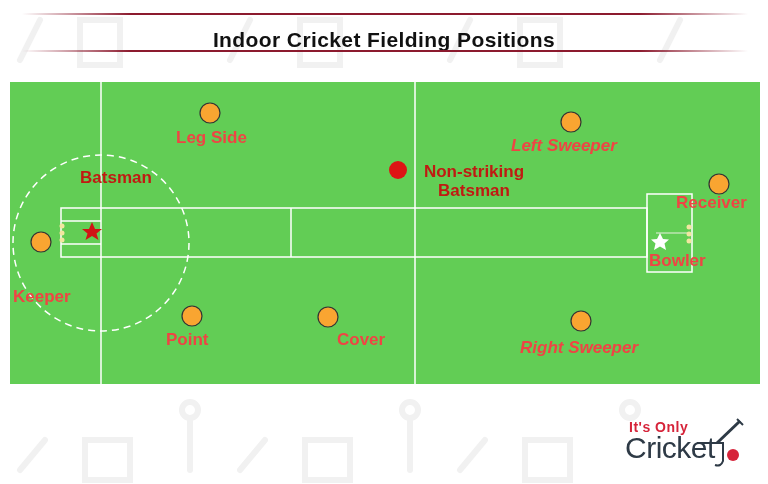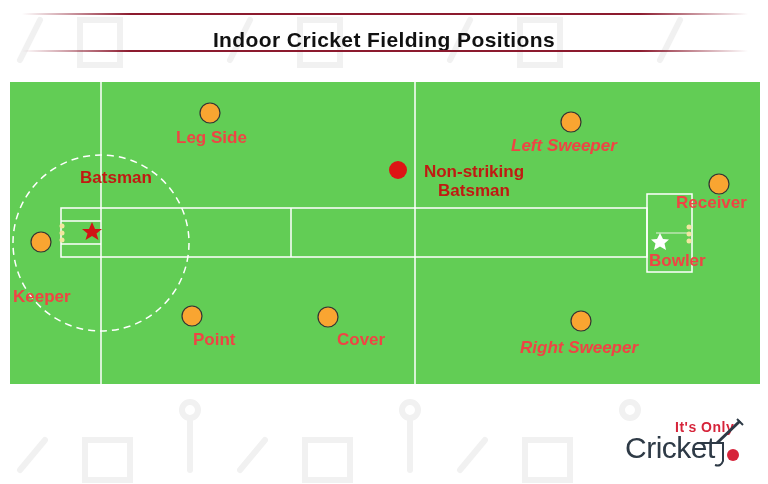--- a/index.html
+++ b/index.html
@@ -21,21 +21,21 @@
     position: absolute; left: 10px; top: 82px; width: 750px; height: 302px;
     background: #62cd55;
   }
   svg.overlay { position: absolute; left: 0; top: 0; }
   .lbl {
     position: absolute; font-weight: bold; font-size: 17px; color: #ef4444;
     white-space: nowrap; line-height: 1.1;
   }
   .lbl.red { color: #c01a12; text-align: center; }
   .logo { position: absolute; left: 625px; top: 415px; width: 130px; height: 60px; }
-  .logo .top { position: absolute; left: 4px; top: 4px; font-size: 14px; font-weight: bold; color: #d6243a; letter-spacing: 0.5px; margin-left: 46px; }
+  .logo .top { position: absolute; left: 4px; top: 4px; font-size: 14px; font-weight: bold; color: #d6243a; letter-spacing: 0.5px; }
   .logo .bot { position: absolute; left: 0; top: 16px; font-size: 30px; color: #2e3a46; letter-spacing: -0.5px; }
 </style>
 </head>
 <body>
 
 <svg class="watermark" width="768" height="484" viewBox="0 0 768 484">
   <g fill="none" stroke="#f1f1f1" stroke-width="6" stroke-linecap="round">
     <line x1="20" y1="60" x2="40" y2="20"></line>
       <line x1="230" y1="60" x2="250" y2="20"></line>
       <line x1="450" y1="60" x2="470" y2="20"></line>
@@ -102,21 +102,21 @@
     <circle cx="192" cy="316" r="10"></circle>
     <circle cx="328" cy="317" r="10"></circle>
     <circle cx="571" cy="122" r="10"></circle>
     <circle cx="581" cy="321" r="10"></circle>
     <circle cx="719" cy="184" r="10"></circle>
   </g>
 </svg>
 
 <div class="lbl" style="left:13px;top:260px;margin-top:28px;">Keeper</div>
 <div class="lbl" style="left:176px;top:129px;">Leg Side</div>
-<div class="lbl" style="left:166px;top:331px;margin-left:27px;">Point</div>
+<div class="lbl" style="left:166px;top:331px;">Point</div>
 <div class="lbl" style="left:302px;top:331px;margin-left:35px;">Cover</div>
 <div class="lbl" style="left:511px;top:137px;font-style:italic;">Left Sweeper</div>
 <div class="lbl" style="left:520px;top:339px;font-style:italic;">Right Sweeper</div>
 <div class="lbl" style="left:676px;top:194px;">Receiver</div>
 <div class="lbl" style="left:649px;top:252px;">Bowler</div>
 
 <div class="lbl red" style="left:70px;top:169px;width:92px;">
   <div>Batsman</div>
 </div>
 <div class="lbl red" style="left:415px;top:163px;width:118px;">

